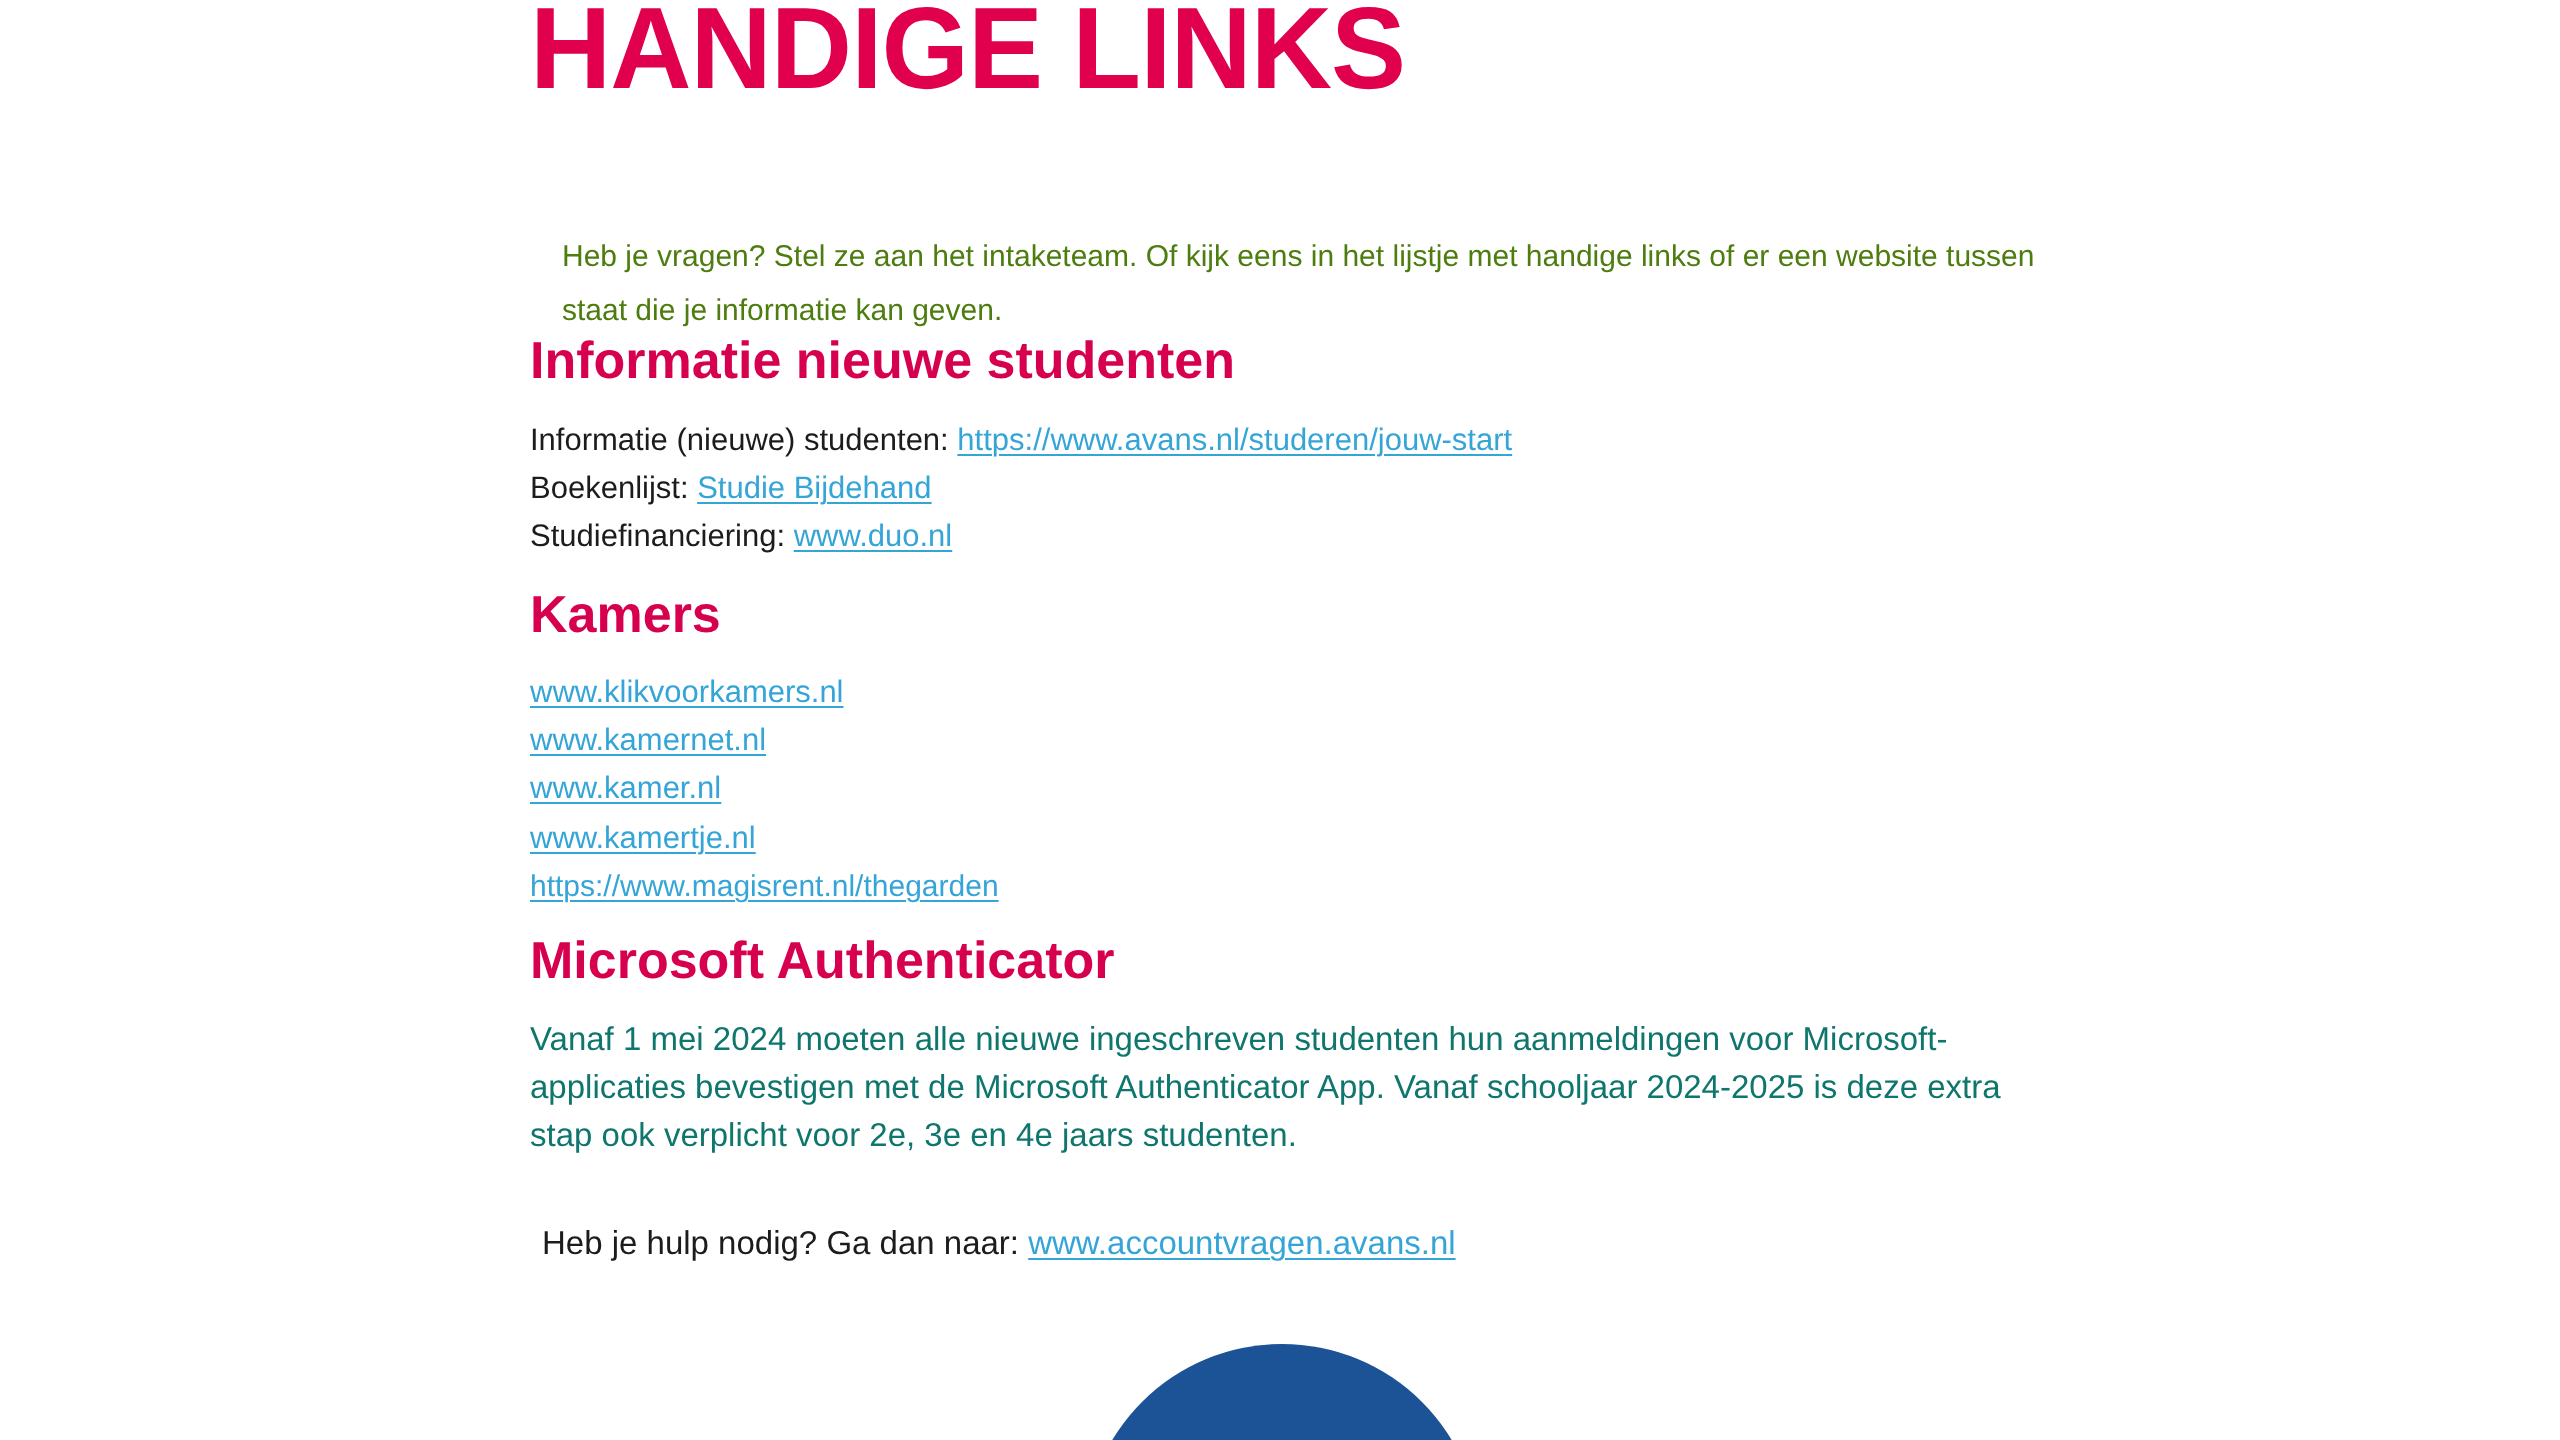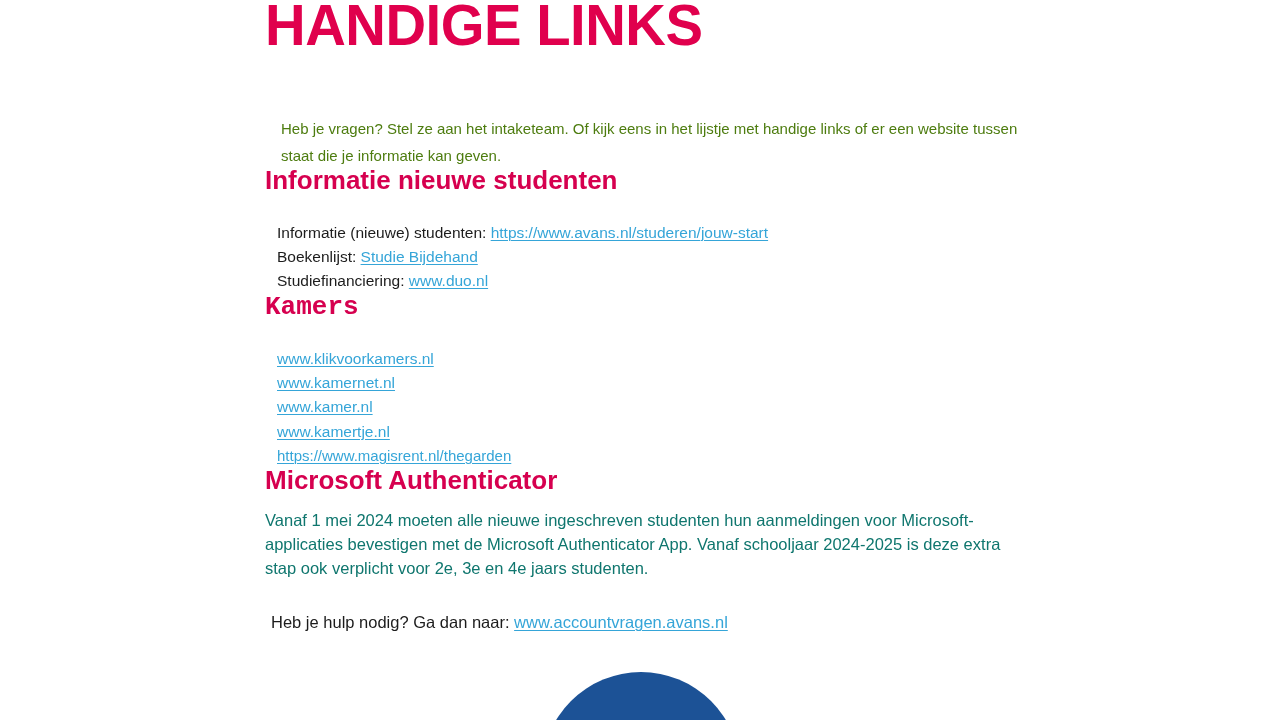--- a/index.html
+++ b/index.html
@@ -59,28 +59,28 @@
     font-size: 26px;
     line-height: 30px;
     font-weight: 700;
     color: #D6004F;
     margin: 0;
     position: absolute;
     left: 0;
     white-space: nowrap;
   }
   .h2-informatie { top: 165px; }
-  .h2-kamers     { top: 292px; font-family: Liberation Mono, monospace; }
+  .h2-kamers     { top: 292px; }
   .h2-microsoft  { top: 465px; }
 
   
   .linklist {
     position: absolute;
     left: 0;
-    margin: 12px;
+    margin: 0;
     padding: 0;
     list-style: none;
     font-size: 15.5px;
     line-height: 24.2px;
     color: #1c1c1c;
   }
   .linklist-informatie { top: 209px; }
   .linklist-kamers     { top: 335px; }
 
   .linklist li { white-space: nowrap; }

